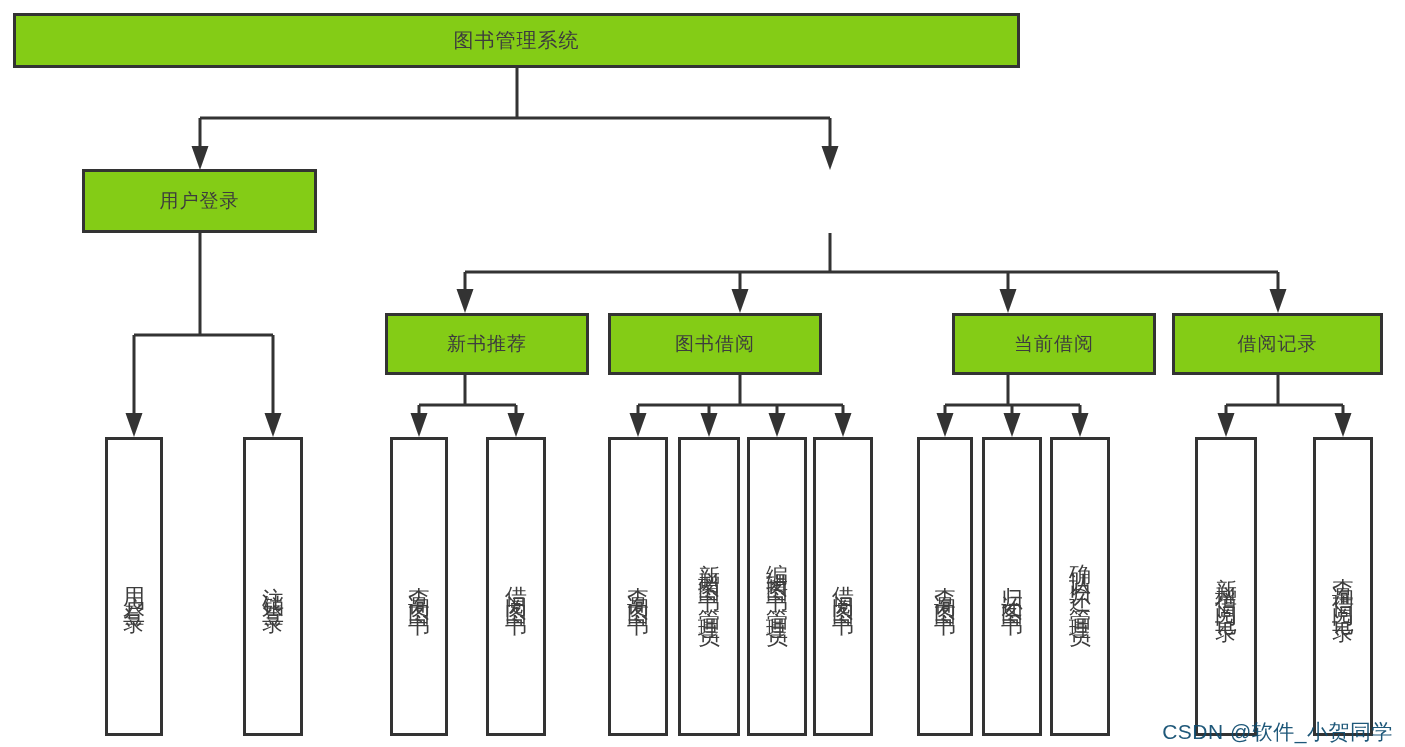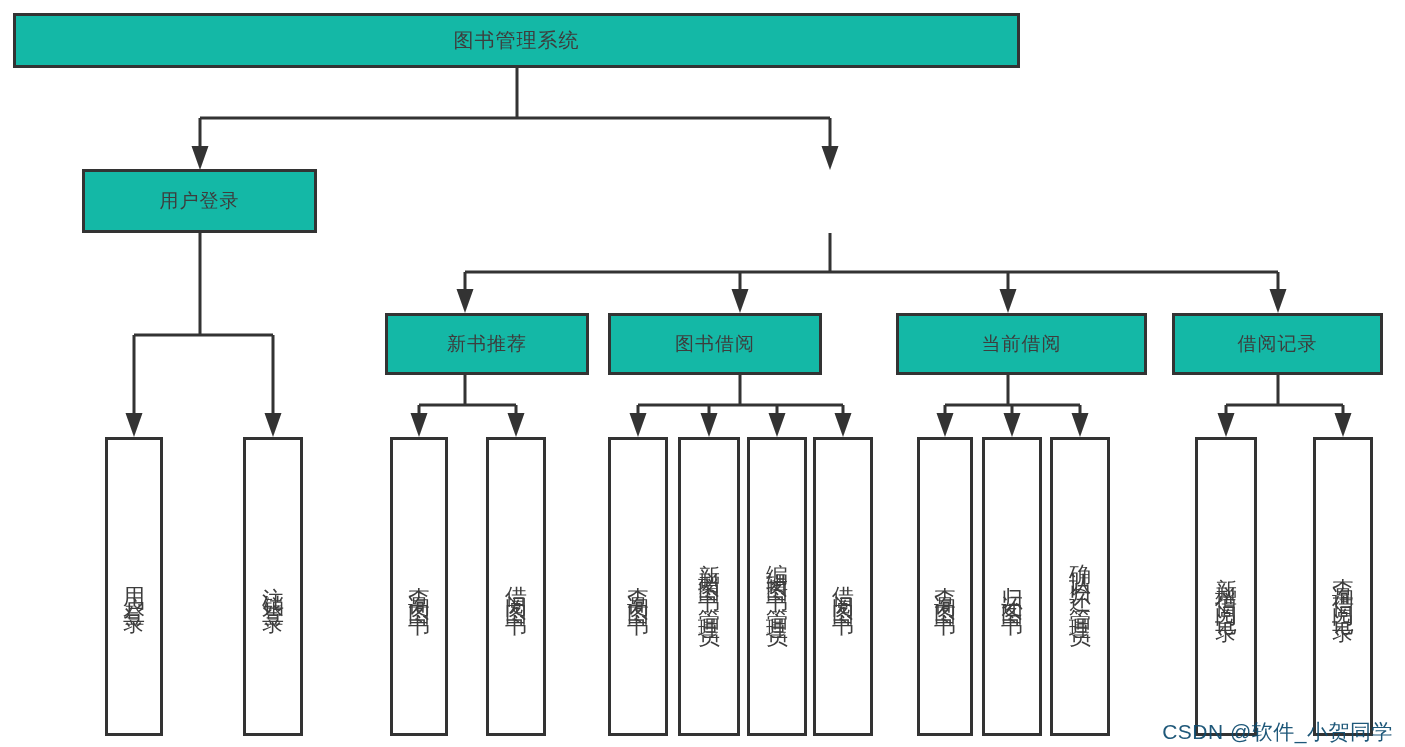--- a/index.html
+++ b/index.html
@@ -18,21 +18,21 @@
   svg.connectors {
     position: absolute;
     left: 0;
     top: 0;
     width: 1405px;
     height: 747px;
   }
   .hbox {
     position: absolute;
     box-sizing: border-box;
-    background: #14b8a6;
+    background: #84cc16;
     border: 3px solid #333333;
     display: flex;
     align-items: center;
     justify-content: center;
     font-size: 19px;
     font-weight: 500;
     color: #3d3d3d;
     letter-spacing: 1px;
     white-space: nowrap;
   }
@@ -125,21 +125,21 @@
       </g>
     </g>
   </svg>
 
   <div class="hbox" style="left:13px; top:13px; width:1007px; height:55px; font-size:20px;">图书管理系统</div>
 
   <div class="hbox" style="left:82px; top:169px; width:235px; height:64px;">用户登录</div>
 
   <div class="hbox" style="left:385px; top:313px; width:204px; height:62px;">新书推荐</div>
   <div class="hbox" style="left:608px; top:313px; width:214px; height:62px;">图书借阅</div>
-  <div class="hbox" style="left:896px; top:313px; width:251px; height:62px;">当前借阅</div>
+  <div class="hbox" style="left:952px; top:313px; width:204px; height:62px;">当前借阅</div>
   <div class="hbox" style="left:1172px; top:313px; width:211px; height:62px;">借阅记录</div>
 
   <div class="vbox" style="left:105px; width:58px;">
     <span class="vtext">用户登录</span>
   </div>
   <div class="vbox" style="left:243px; width:60px;">
     <span class="vtext">注销登录</span>
   </div>
 
   <div class="vbox" style="left:390px; width:58px;">

